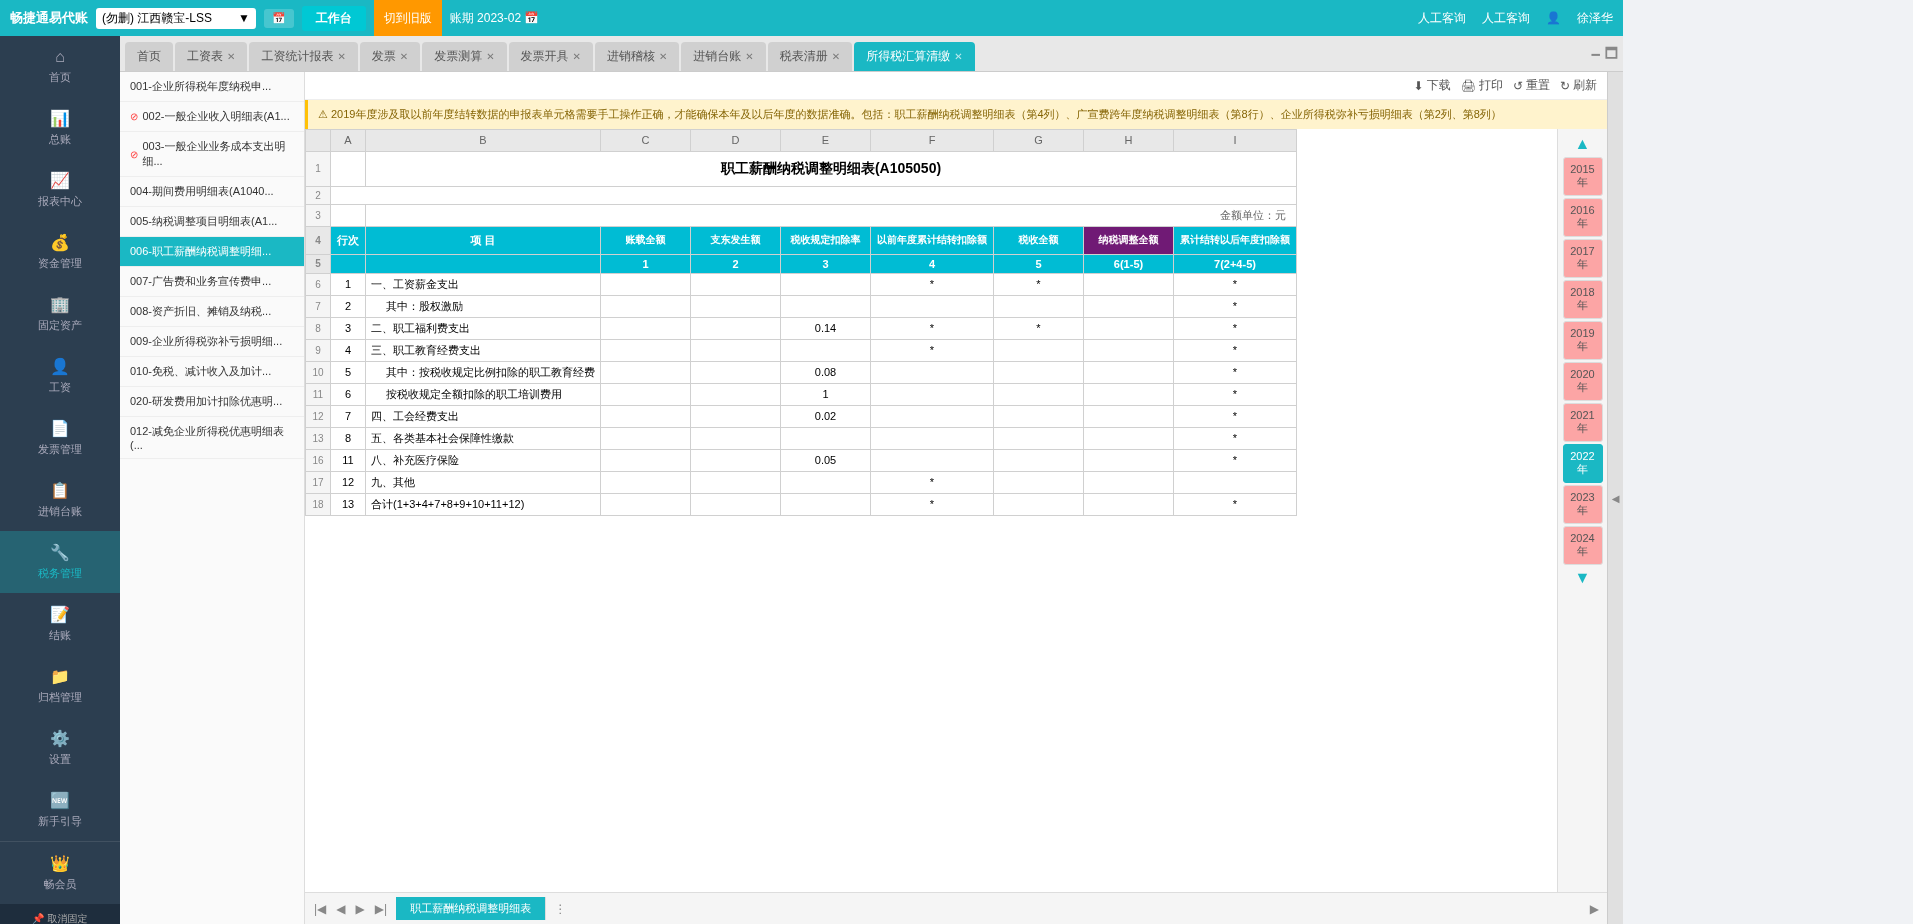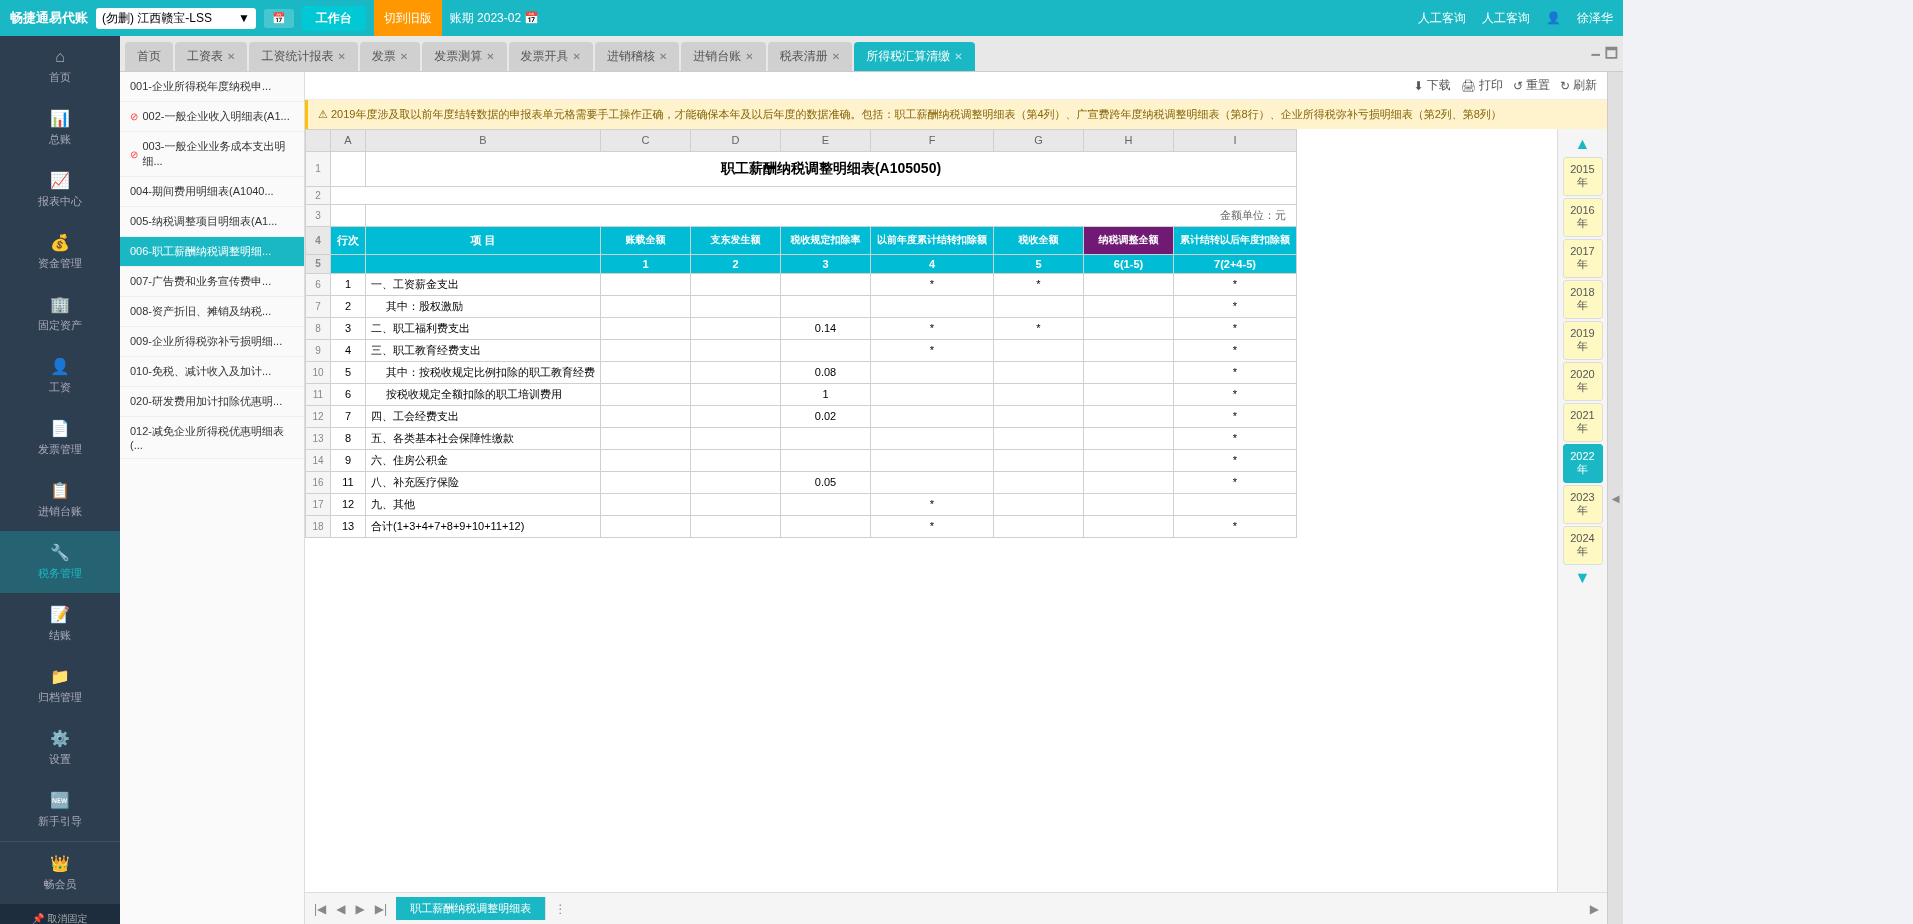--- a/index.html
+++ b/index.html
@@ -63,21 +63,21 @@
     .sheet-table th, .sheet-table td { border: 1px solid #d0d0d0; padding: 3px 5px; white-space: nowrap; }
     .sheet-table .row-num { background: #f5f5f5; text-align: center; color: #888; width: 25px; font-size: 10px; }
     .sheet-table .col-header { background: #e8e8e8; text-align: center; font-weight: normal; color: #666; height: 22px; }
     .header-row td { background: #00bcd4; color: white; text-align: center; font-weight: bold; padding: 6px; }
     .num-header td { background: #00bcd4; color: white; text-align: center; font-weight: bold; }
     .data-row td { background: white; }
     .cell-center { text-align: center; }
 
     
     .year-panel { width: 50px; background: #f5f5f5; border-left: 1px solid #ddd; display: flex; flex-direction: column; align-items: center; padding: 4px 0; gap: 2px; flex-shrink: 0; overflow: hidden; }
-    .year-btn { width: 40px; padding: 5px 2px; text-align: center; font-size: 11px; cursor: pointer; border-radius: 3px; color: #555; background: #fef9c3; border: 1px solid #ddd; }
+    .year-btn { width: 40px; padding: 5px 2px; text-align: center; font-size: 11px; cursor: pointer; border-radius: 3px; color: #555; background: #fca5a5; border: 1px solid #ddd; }
     .year-btn.active { background: #1ab8c4; color: white; border-color: #1ab8c4; }
     .year-arrow { cursor: pointer; color: #1ab8c4; font-size: 16px; padding: 2px; }
 
     
     .bottom-bar { height: 32px; background: #f5f5f5; border-top: 1px solid #ddd; display: flex; align-items: center; flex-shrink: 0; }
     .sheet-tab { padding: 4px 14px; font-size: 11px; cursor: pointer; border-right: 1px solid #ddd; background: #1ab8c4; color: white; }
     .bottom-nav { display: flex; align-items: center; gap: 2px; padding: 0 5px; }
     .nav-arrow { cursor: pointer; color: #888; padding: 2px 4px; }
     .bottom-scroll { flex: 1; }
     .bottom-actions { padding: 0 8px; display: flex; gap: 8px; color: #888; cursor: pointer; }
@@ -455,32 +455,20 @@
                     <td>五、各类基本社会保障性缴款</td>
                     <td class="cell-center"></td>
                     <td class="cell-center"></td>
                     <td class="cell-center"></td>
                     <td class="cell-center"></td>
                     <td class="cell-center"></td>
                     <td class="cell-center"></td>
                     <td class="cell-center">*</td>
                   </tr>
                   <tr class="data-row">
-                    <td class="row-num">14</td>
-                    <td class="cell-center">9</td>
-                    <td>六、住房公积金</td>
-                    <td class="cell-center"></td>
-                    <td class="cell-center"></td>
-                    <td class="cell-center"></td>
-                    <td class="cell-center"></td>
-                    <td class="cell-center"></td>
-                    <td class="cell-center"></td>
-                    <td class="cell-center">*</td>
-                  </tr>
-                  <tr class="data-row">
                     <td class="row-num">16</td>
                     <td class="cell-center">11</td>
                     <td>八、补充医疗保险</td>
                     <td class="cell-center"></td>
                     <td class="cell-center"></td>
                     <td class="cell-center">0.05</td>
                     <td class="cell-center"></td>
                     <td class="cell-center"></td>
                     <td class="cell-center"></td>
                     <td class="cell-center">*</td>

